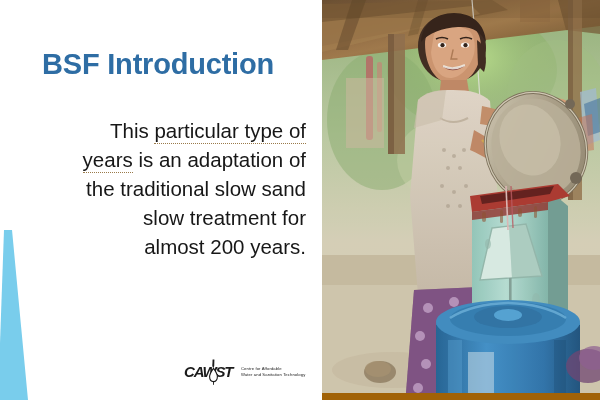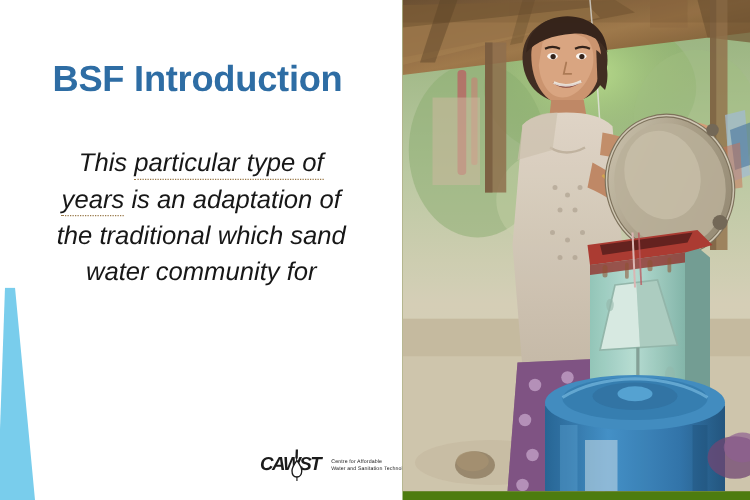--- a/index.html
+++ b/index.html
@@ -10,21 +10,21 @@
   body {
     width: 600px;
     height: 400px;
     overflow: hidden;
     font-family: "Liberation Sans", sans-serif;
   }
   #slide {
     position: relative;
     width: 600px;
     height: 400px;
-    background: #4d7c0f;
+    background: #a16207;
     overflow: hidden;
   }
 
   
   #left-panel {
     position: absolute;
     left: 0; top: 0;
     width: 322px; height: 400px;
     background: #ffffff;
     overflow: hidden;
@@ -53,44 +53,42 @@
     white-space: nowrap;
   }
   
   #slide-title-inner { display: inline-block; padding-right: 6px; }
 
   #body-text {
     position: absolute;
     left: 16px;
     right: 16px;
     top: 116px;
-    text-align: center;
+    text-align: right;
     font-size: 20.5px;
     line-height: 29px;
     color: #171717;
-    font-style: italic;
   }
   #body-text .ln { display: block; white-space: nowrap; }
   
   .squiggle {
     border-bottom: 1.5px dotted #9a7a4a;
     padding-bottom: 1px;
   }
 
   
   #logo {
     position: absolute;
     left: 184px;
     top: 357px;
     width: 124px;
     height: 30px;
     display: flex;
     align-items: center;
     gap: 5px;
-    margin-left: 24px;
   }
   #logo-mark {
     position: relative;
     width: 52px;
     height: 24px;
     flex: 0 0 auto;
   }
   #logo-wordmark {
     position: absolute;
     left: 0; top: 5px;
@@ -137,22 +135,23 @@
 
     <div id="blue-wedge"></div>
 
     <div id="slide-title">
       <span id="slide-title-inner">BSF Introduction</span>
     </div>
 
     <div id="body-text">
       <span class="ln">This <span class="squiggle">particular type of</span></span>
       <span class="ln"><span class="squiggle">years</span> is an adaptation of</span>
-      <span class="ln">the traditional which sand</span>
-      <span class="ln">water community for</span>
+      <span class="ln">the traditional slow sand</span>
+      <span class="ln">slow treatment for</span>
+      <span class="ln">almost 200 years.</span>
     </div>
 
     <div id="logo">
       <div id="logo-mark">
         <span id="logo-wordmark">CAWST</span>
         <svg id="logo-drop" viewBox="0 0 11 26">
           <path d="M4.6 0.5 L6.4 0.5 L6.2 7 L5.3 9.5 L4.3 7 Z" fill="#1b1b1b"></path>
           <path d="M5.4 9.5 C3.2 12.6 1.6 14.8 1.6 17.6 C1.6 20.8 3.3 22.6 5.5 22.6 C7.7 22.6 9.4 20.8 9.4 17.6 C9.4 14.8 7.8 12.6 5.6 9.5 Z" fill="#ffffff" stroke="#1b1b1b" stroke-width="1.1"></path>
           <rect x="5.1" y="22.4" width="0.9" height="3.4" fill="#1b1b1b"></rect>
         </svg>

